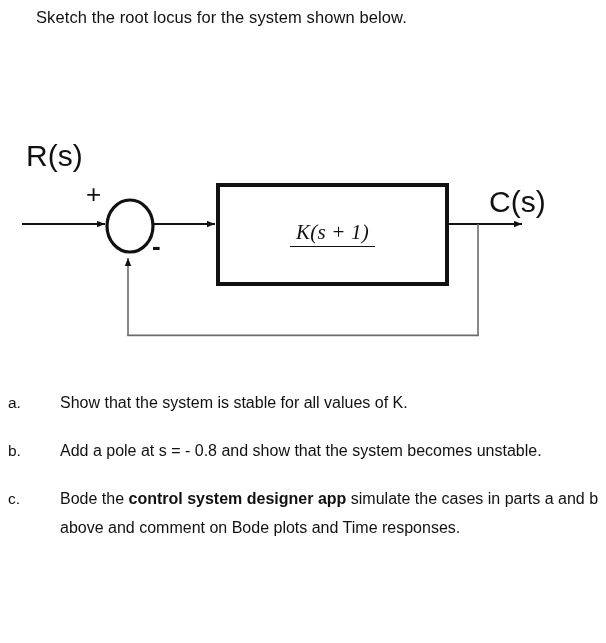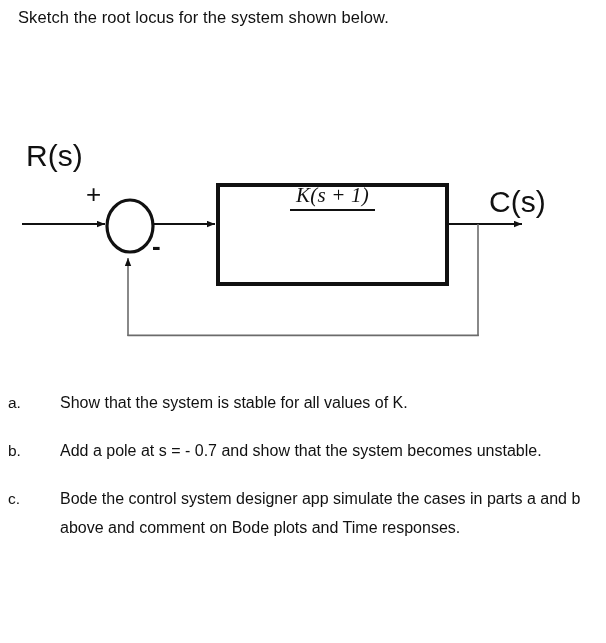--- a/index.html
+++ b/index.html
@@ -13,21 +13,21 @@
     position: relative;
     overflow: hidden;
     font-family: "Liberation Sans", sans-serif;
     color: #0d0d0d;
     -webkit-font-smoothing: antialiased;
   }
 
   
   .prompt {
     position: absolute;
-    left: 18px;
+    left: 36px;
     top: 6px;
     font-size: 16.5px;
     line-height: 22px;
     letter-spacing: 0.1px;
     color: #111111;
     white-space: nowrap;
   }
 
   
   .diagram {
@@ -73,20 +73,21 @@
   }
 
   
   .tf {
     position: absolute;
     left: 218px;
     top: 60px;
     width: 229px;
     height: 99px;
     display: flex;
+    align-items: center;
     justify-content: center;
     font-family: "Liberation Serif", serif;
     color: #111111;
   }
   .frac {
     display: inline-flex;
     flex-direction: column;
     align-items: center;
     line-height: 1;
   }
@@ -134,21 +135,21 @@
     line-height: 29px;
     color: #111111;
   }
   .qtext {
     margin-left: 60px;
     font-size: 16px;
     line-height: 29px;
     color: #111111;
     max-width: 556px;
   }
-  .qtext b { font-weight: 400; }
+  .qtext b { font-weight: 700; }
 </style>
 </head>
 <body>
 
 <div class="prompt">Sketch the root locus for the system shown below.</div>
 
 <div class="diagram">
 
   <svg width="606" height="250" viewBox="0 0 606 250">
     <defs>
@@ -193,19 +194,19 @@
   </div>
 </div>
 
 <div class="qlist" id="qlist">
     <div class="qitem">
       <span class="qmark">a.</span>
       <div class="qtext"><span>Show that the system is stable for all values of K.</span></div>
     </div>
     <div class="qitem">
       <span class="qmark">b.</span>
-      <div class="qtext"><span>Add a pole at s = - 0.7 and show that the system becomes unstable.</span></div>
+      <div class="qtext"><span>Add a pole at s = - 0.8 and show that the system becomes unstable.</span></div>
     </div>
     <div class="qitem">
       <span class="qmark">c.</span>
       <div class="qtext"><span>Bode the </span><b>control system designer app</b><span> simulate the cases in parts a and b  above and comment on Bode plots and Time responses.</span></div>
     </div>
   </div>
 
 </body></html>

